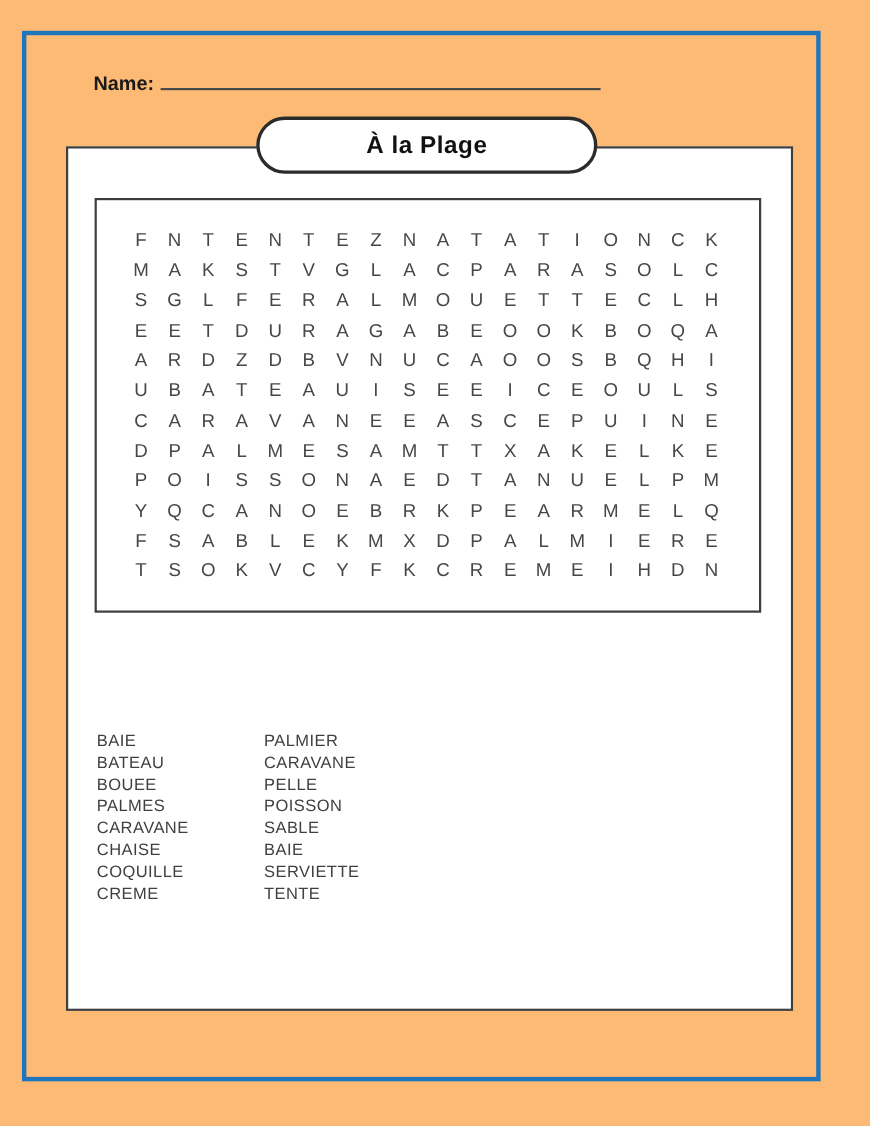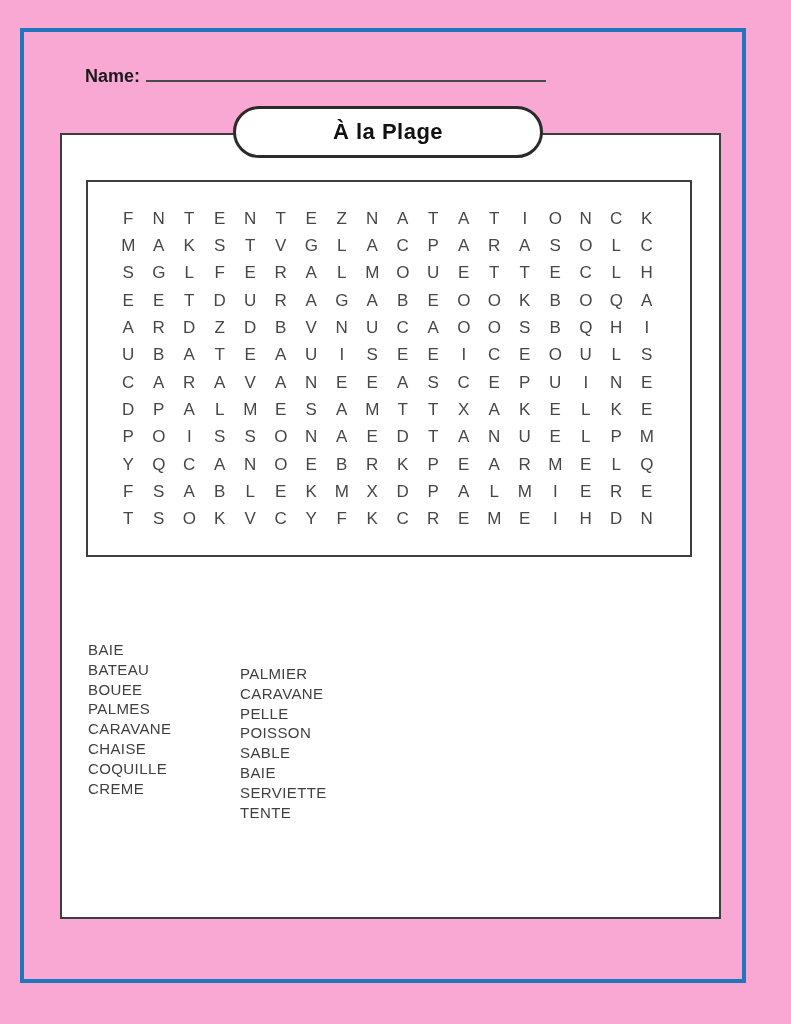--- a/index.html
+++ b/index.html
@@ -5,21 +5,21 @@
   :root{
     --frame-blue:#1f76bd;
     --border-gray:#3d3d3d;
     --text-gray:#474747;
   }
   *{box-sizing:border-box; margin:0; padding:0;}
   body{background:#fff;}
   .page{
     position:relative;
     width:791px; height:1024px;
-    background:#f9a8d4;
+    background:#fdba74;
     font-family:"Liberation Sans", sans-serif;
     overflow:hidden;
   }
   .frame{
     position:absolute; left:20px; top:28px;
     width:726px; height:955px;
     border:4px solid var(--frame-blue);
   }
   .name-row{
     position:absolute; left:85px; top:66px;
@@ -85,20 +85,21 @@
     color:#222;
     margin:0 7px;
     line-height:1;
   }
   .arrow.first{margin-left:10px;}
   .and-word{margin-left:3px;}
   .period{margin-left:8px;}
   .word-list{
     position:absolute; left:88px; top:640px;
     display:flex;
+    align-items:flex-end;
   }
   .word-col{display:flex; flex-direction:column;}
   .word-col-1{width:152px;}
   .word-col-2{width:152px;}
   .word-col-3{width:151px;margin-top:24px;}
   .word-item{
     font-size:15px;
     line-height:19.8px;
     color:#3f3f3f;
     letter-spacing:0.4px;

